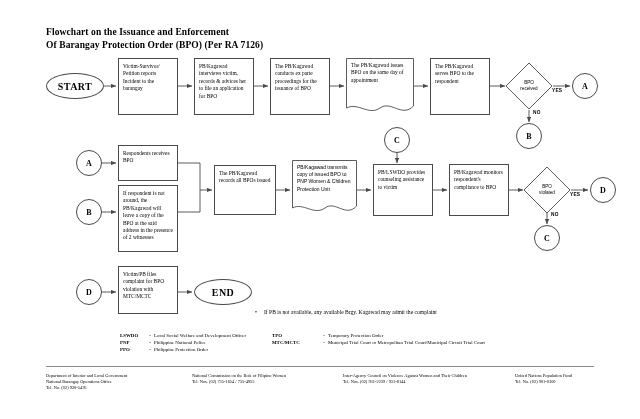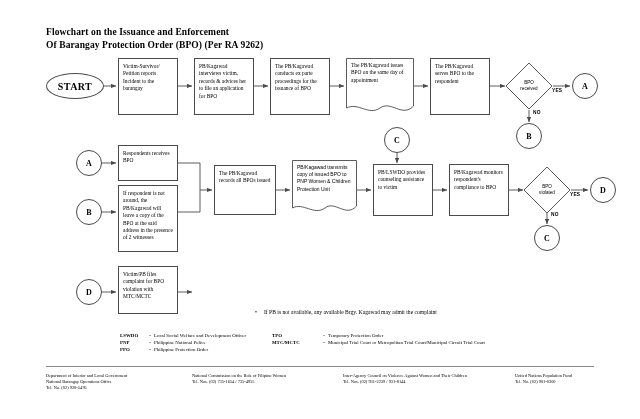--- a/index.html
+++ b/index.html
@@ -113,21 +113,21 @@
   .f3{left:343px;width:168px;}
   .f4{left:515px;width:120px;}
 </style>
 </head>
 <body>
 
 <div id="sheet">
 
   <div class="title">
     <div>Flowchart on the Issuance and Enforcement</div>
-    <div>Of Barangay Protection Order (BPO) (Per RA 9262)</div>
+    <div>Of Barangay Protection Order (BPO) (Per RA 7126)</div>
   </div>
 
   <svg id="edges" viewBox="0 0 640 419">
     <defs>
       <marker id="ah" markerWidth="6" markerHeight="6" refX="5.2" refY="2.2" orient="auto" markerUnits="userSpaceOnUse">
         <path d="M0,0 L5.4,2.2 L0,4.4 z" fill="#4a4a4a"></path>
       </marker>
     </defs>
     <g stroke="#4a4a4a" stroke-width="0.9" fill="none">
 
@@ -278,20 +278,23 @@
   </div>
 
   <div class="conn" style="left:76px;top:279px;width:26px;height:26px;">
     <span>D</span>
   </div>
 
   <div class="node rect" style="left:118px;top:266px;width:60px;height:48px;">
     <span>Victim/PB files complaint for BPO violation with MTC/MCTC</span>
   </div>
 
+  <div class="term" style="left:194px;top:279px;width:58px;height:26px;">
+    <span>END</span>
+  </div>
 
   <div class="note" style="left:255px;top:308px;width:340px;">
     <span class="bullet">•</span>
     <span class="ntext">If PB is not available, any available Brgy. Kagawad may admit the complaint</span>
   </div>
 
   <div class="legend legendL">
     <div class="row">
       <span class="abbr">LSWDO</span>
       <span class="dash">-</span>

